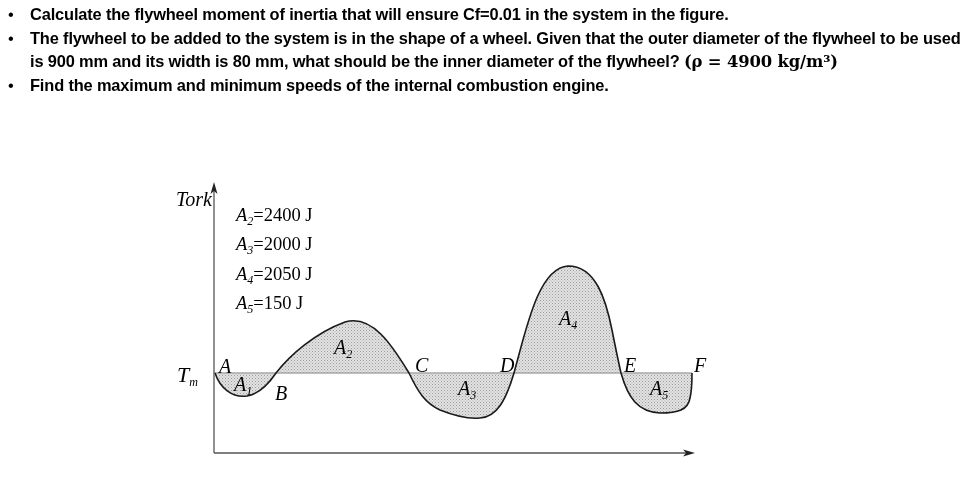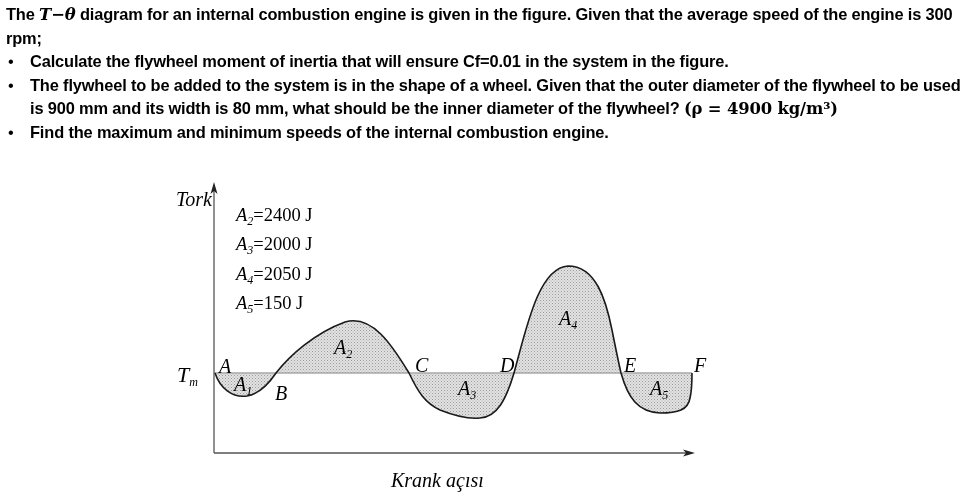--- a/index.html
+++ b/index.html
@@ -16,21 +16,20 @@
   .lbl { position: absolute; font-family: "Liberation Serif", "DejaVu Serif", serif; font-style: italic; font-size: 20px; line-height: 20px; white-space: nowrap; }
   .legend { position: absolute; left: 236px; top: 204px; font-family: "Liberation Serif", "DejaVu Serif", serif; font-size: 18.5px; line-height: 23.4px; }
   .legend .row { white-space: nowrap; }
   .legend i sub, .lbl sub { font-size: 12px; vertical-align: -4px; }
   .axis-x-label { position: absolute; left: 391px; top: 469px; font-family: "Liberation Serif", "DejaVu Serif", serif; font-style: italic; font-size: 20px; }
 </style>
 </head>
 <body>
 
 <div class="question">
-  <span class="intro"><span>The </span><span class="math">T−θ</span><span> diagram for an internal combustion engine is given in the figure. Given that the average speed of the engine is 300 rpm;</span></span>
   <ul class="bullets">
     <li><span>Calculate the flywheel moment of inertia that will ensure Cf=0.01 in the system in the figure.</span></li>
     <li><span>The flywheel to be added to the system is in the shape of a wheel. Given that the outer diameter of the flywheel to be used is 900 mm and its width is 80 mm, what should be the inner diameter of the flywheel? </span><span class="mathp">(ρ = 4900 kg/m³)</span></li>
     <li><span>Find the maximum and minimum speeds of the internal combustion engine.</span></li>
   </ul>
 </div>
 
 <div class="figure">
   <svg width="977" height="497" viewBox="0 0 977 497">
     <defs>
@@ -55,21 +54,20 @@
          C526,330 538,268 568,266 C596,266 606,300 612,330 C615,345 618,360 621,373
          C628,398 638,412 660,413 C678,413 688,410 690,398 C692,390 692,380 692,373"></path>
 
     <line x1="214" y1="187" x2="214" y2="453" stroke="#555" stroke-width="1.3"></line>
     <polygon points="214,182 210.5,194 214,191 217.5,194" fill="#222"></polygon>
     <line x1="214" y1="453" x2="690" y2="453" stroke="#555" stroke-width="1.3"></line>
     <polygon points="695,453 683,449.5 686,453 683,456.5" fill="#222"></polygon>
   </svg>
 
   <div class="lbl" style="left:176px;top:189px;">Tork</div>
-  <div class="axis-x-label">Krank açısı</div>
   <div class="lbl" style="left:177px;top:365px;font-size:22px;"><span>T</span><sub>m</sub></div>
 
   <div class="legend">
     <div class="row"><i><span>A</span><sub>2</sub></i><span>=2400 J</span></div>
     <div class="row"><i><span>A</span><sub>3</sub></i><span>=2000 J</span></div>
     <div class="row"><i><span>A</span><sub>4</sub></i><span>=2050 J</span></div>
     <div class="row"><i><span>A</span><sub>5</sub></i><span>=150 J</span></div>
   </div>
 
   <div class="lbl" style="left:219px;top:356px;">A</div>

